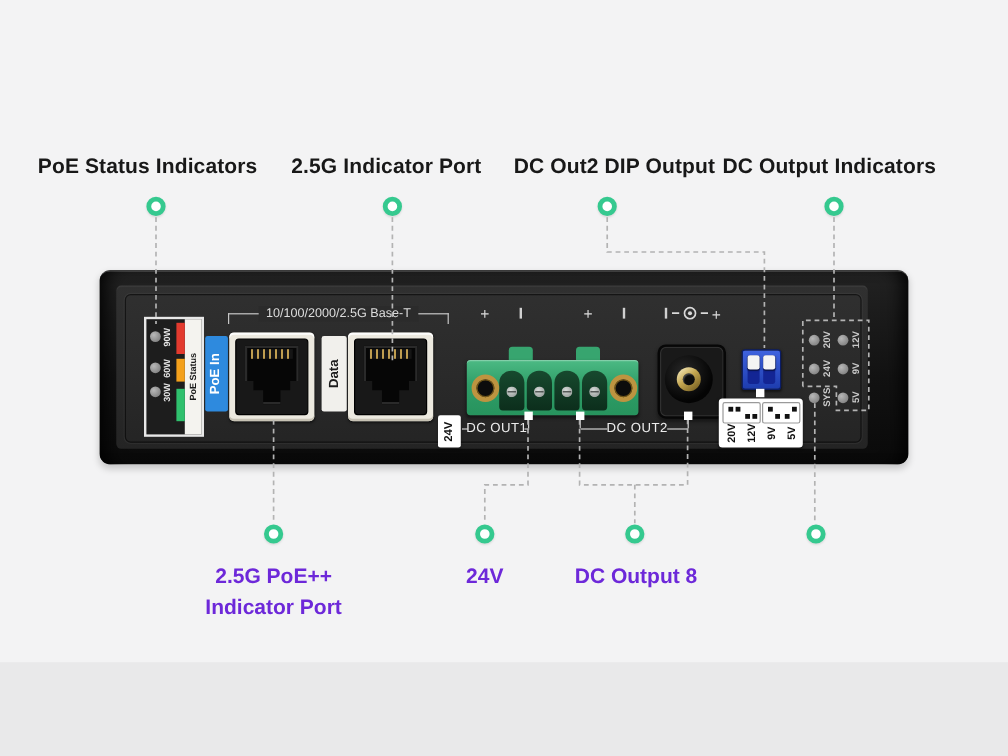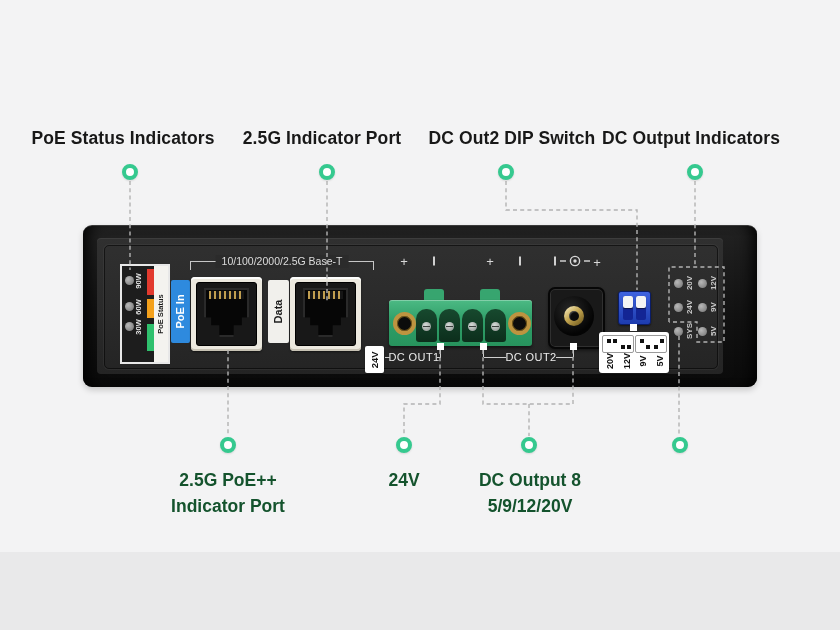--- a/index.html
+++ b/index.html
@@ -1,20 +1,20 @@
 <!DOCTYPE html>
 <html><head>
 <meta charset="utf-8">
 <style>
   html,body{margin:0;padding:0;}
   body{font-family:"Liberation Sans",sans-serif;background:#e9e9ea;}
   #stage{position:relative;width:840px;height:552px;background:#f3f3f4;overflow:hidden;}
   
   .toplabel{position:absolute;top:128px;transform:translateX(-50%);font-size:17.5px;font-weight:600;color:#181818;white-space:nowrap;letter-spacing:.1px;}
-  .botlabel{position:absolute;transform:translateX(-50%);font-size:17.5px;font-weight:600;color:#14532d;text-align:center;line-height:26px;white-space:nowrap;}
+  .botlabel{position:absolute;transform:translateX(-50%);font-size:17.5px;font-weight:600;color:#6d28d9;text-align:center;line-height:26px;white-space:nowrap;}
   .marker{position:absolute;width:8px;height:8px;background:#fff;border:4.5px solid #35c98f;border-radius:50%;box-shadow:0 1px 2px rgba(0,0,0,.12);}
   
   .devbody{position:absolute;left:83px;top:225px;width:674px;height:161px;border-radius:9px;background:linear-gradient(180deg,#222 0%,#121212 55%,#0a0a0a 100%);border-top:1px solid #3a3a3a;box-shadow:inset 14px 0 16px -10px #000,inset -14px 0 16px -10px #000,0 3px 6px rgba(0,0,0,.18);}
   .devface{position:absolute;left:97px;top:238px;width:626px;height:136px;border-radius:4px;background:linear-gradient(180deg,#303030 0%,#2a2a2a 55%,#242424 100%);box-shadow:inset 0 1px 1px rgba(255,255,255,.07);}
   .groove{position:absolute;left:104px;top:245px;width:612px;height:122px;border-radius:5px;border:1px solid rgba(0,0,0,.55);box-shadow:0 0 0 1px rgba(255,255,255,.045);pointer-events:none;}
   
   .rl{position:absolute;transform:translate(-50%,-50%) rotate(-90deg);white-space:nowrap;line-height:1;}
   .vflex{display:flex;align-items:center;justify-content:center;}
   .rot90{transform:rotate(-90deg);white-space:nowrap;line-height:1;}
   
@@ -65,21 +65,21 @@
   .indlabel{font-size:8px;color:#c9c9c9;font-weight:600;}
   svg.lines{position:absolute;left:0;top:0;pointer-events:none;}
 </style>
 </head>
 <body>
 
 <div id="stage">
 
   <div class="toplabel" style="left:123px;">PoE Status Indicators</div>
   <div class="toplabel" style="left:322px;">2.5G Indicator Port</div>
-  <div class="toplabel" style="left:512px;">DC Out2 DIP Switch</div>
+  <div class="toplabel" style="left:512px;">DC Out2 DIP Output</div>
   <div class="toplabel" style="left:691px;">DC Output Indicators</div>
 
   <div class="devbody"></div>
   <div class="devface"></div>
   <div class="groove"></div>
 
   <div class="statuspanel">
     <div class="statusstrip"></div>
     <div class="bar" style="top:3px;height:26px;background:#e23a2e;"></div>
     <div class="bar" style="top:33px;height:19px;background:#f3a01b;"></div>
@@ -238,16 +238,15 @@
 
   <div class="botlabel" style="left:228px;top:467px;">
     <div>2.5G PoE++</div>
     <div>Indicator Port</div>
   </div>
   <div class="botlabel" style="left:404px;top:467px;">
     <div>24V</div>
   </div>
   <div class="botlabel" style="left:530px;top:467px;">
     <div>DC Output 8</div>
-    <div>5/9/12/20V</div>
   </div>
 
 </div>
 
 </body></html>

